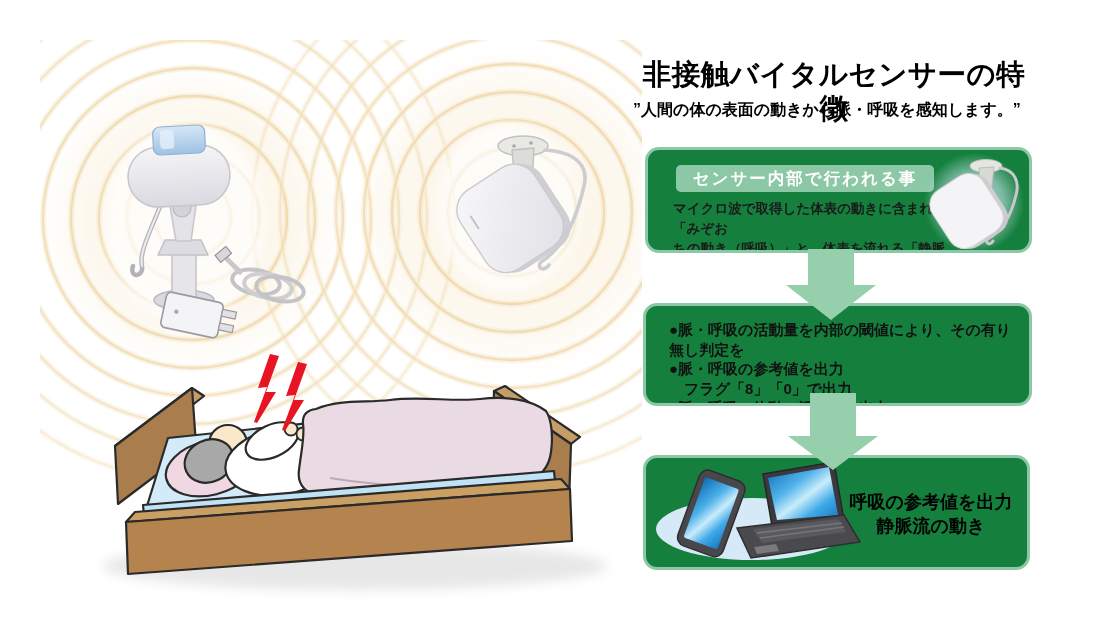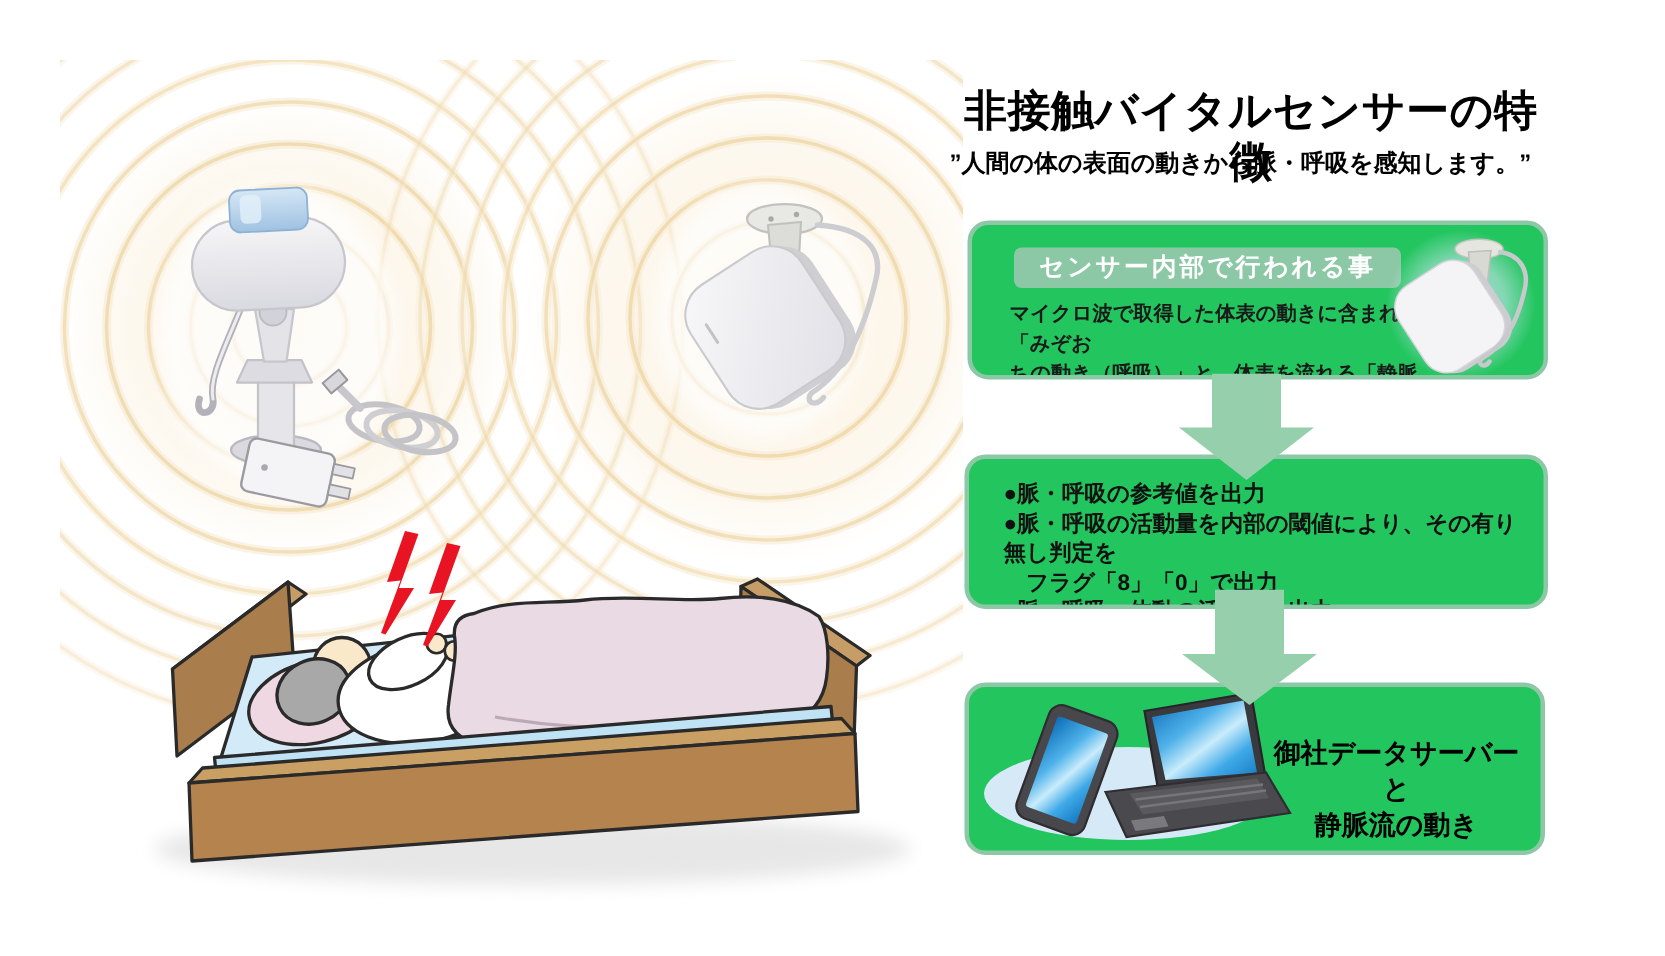--- a/index.html
+++ b/index.html
@@ -12,21 +12,21 @@
   .page-title{
     position:absolute;left:633px;top:57px;width:402px;z-index:2;
     font-size:28.5px;line-height:34px;font-weight:900;text-align:center;
     letter-spacing:0.5px;color:#000;margin:0;
   }
   .subtitle{
     position:absolute;left:633px;top:99px;width:402px;z-index:2;
     font-size:16px;line-height:22px;font-weight:800;text-align:left;color:#000;
   }
   .box{
-    position:absolute;z-index:1;background:#22c55e;box-sizing:border-box;
+    position:absolute;z-index:1;background:#15803d;box-sizing:border-box;
     border:3px solid var(--green,#8cc8a5);border-radius:14px;overflow:hidden;
   }
   .box1{left:645px;top:147px;width:387px;height:106px;}
   .box2{left:643px;top:303px;width:389px;height:103px;}
   .box3{left:643px;top:455px;width:387px;height:115px;}
   .badge{
     position:absolute;left:28px;top:15px;width:258px;height:27px;
     background:var(--green,#8cc8a5);border-radius:5px;color:#fff;
     font-size:16.5px;line-height:27px;font-weight:800;text-align:center;letter-spacing:2px;
   }
@@ -237,22 +237,22 @@
       <path d="M76,17 C90,19 96,30 92,44 C87,66 78,80 64,88 C60,92 66,95 69,90" fill="none" stroke="#c9c9cd" stroke-width="3" stroke-linecap="round"></path>
     </svg>
   </div>
 
   <svg class="arrow arrow1" width="100" height="72" viewBox="0 0 100 72">
     <polygon points="27,0 73,0 73,36 95,36 50,71 5,36 27,36" fill="var(--green-arrow,#96cfab)"></polygon>
   </svg>
 
   <div class="box box2">
     <div class="box2-list">
+      <div>●脈・呼吸の活動量を内部の閾値により、その有り無し判定を</div>
       <div>●脈・呼吸の参考値を出力</div>
-      <div>●脈・呼吸の活動量を内部の閾値により、その有り無し判定を</div>
       <div>　フラグ「8」「0」で出力</div>
       <div>●脈・呼吸・体動の活動量を出力</div>
     </div>
   </div>
 
   <svg class="arrow arrow2" width="100" height="78" viewBox="0 0 100 78">
     <polygon points="27,0 73,0 73,43 95,43 50,77 5,43 27,43" fill="var(--green-arrow,#96cfab)"></polygon>
   </svg>
 
   <div class="box box3">
@@ -275,17 +275,17 @@
         <polygon points="113,12 184,0 194,58 122,64" fill="#3a3a3e" stroke="#26262a" stroke-width="1.5"></polygon>
         <polygon points="118,16 179,5 188,53 127,58" fill="url(#scr)"></polygon>
         <polygon points="87,66 194,53 210,80 101,96" fill="#4a4a4e" stroke="#2e2e32" stroke-width="1.5"></polygon>
         <polygon points="103,67 188,57 196,70 112,81" fill="#5a5a5e"></polygon>
         <line x1="107" y1="71" x2="192" y2="61" stroke="#76767a" stroke-width="1.6"></line>
         <line x1="110" y1="76" x2="194" y2="65" stroke="#76767a" stroke-width="1.6"></line>
         <polygon points="104,85 126,82 129,89 107,92" fill="#7a7a7e"></polygon>
       </g>
     </svg>
     <div class="server-label">
-      <div>御社データサーバーと</div>
+      <div>呼吸の参考値を出力</div>
       <div>静脈流の動き</div>
     </div>
   </div>
 </div>
 
 </body></html>

